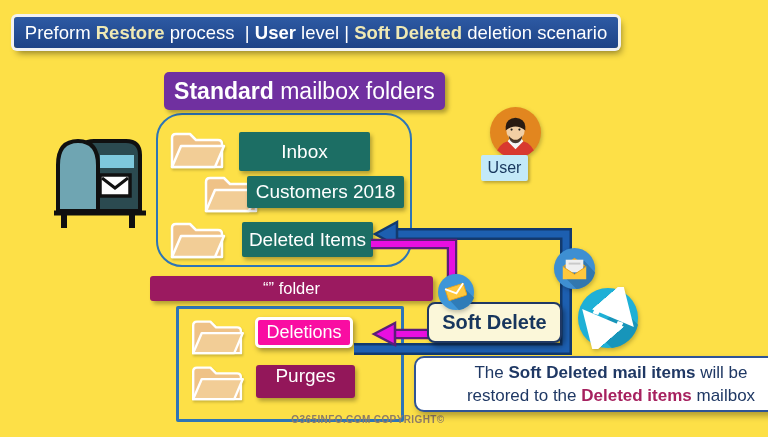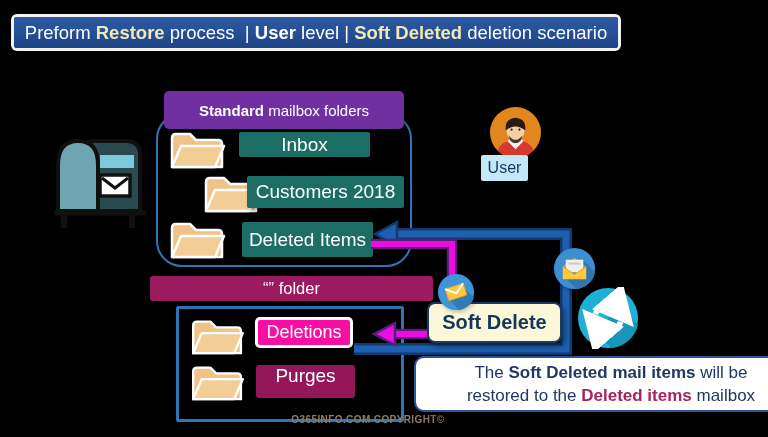--- a/index.html
+++ b/index.html
@@ -1,34 +1,34 @@
 <!DOCTYPE html>
 <html><head>
 <meta charset="utf-8">
 <style>
   html,body{margin:0;padding:0;background:#ffffff;}
   .canvas{
-    position:relative;width:768px;height:437px;background:#000000;
+    position:relative;width:768px;height:437px;background:#fde047;
     font-family:"Liberation Sans", sans-serif;overflow:hidden;
   }
   
   .title-banner{
     position:absolute;left:14px;top:17px;width:604px;height:31px;
     background:linear-gradient(180deg,#2d5aa4 0%,#1e4386 100%);
     border-radius:3px;display:flex;align-items:center;justify-content:center;
     color:#ffffff;font-size:18.5px;white-space:pre;
     box-shadow:0 0 0 3px #f2f2f2,3px 5px 7px rgba(0,0,0,.45);
   }
   .bold-cream{font-weight:bold;color:#efe9b4;}
   .bold-white{font-weight:bold;color:#ffffff;}
   
   .standard-banner{
-    position:absolute;left:164px;top:72px;width:240px;height:38px;
+    position:absolute;left:164px;top:72px;width:281px;height:38px;
     background:#7030a0;border-radius:5px;display:flex;align-items:center;justify-content:center;
-    color:#fff;font-size:15px;white-space:pre;box-shadow:3px 3px 4px rgba(0,0,0,.3);z-index:3;margin-top:19px;
+    color:#fff;font-size:23px;white-space:pre;box-shadow:3px 3px 4px rgba(0,0,0,.3);z-index:3;
   }
   .recoverable-banner{
     position:absolute;left:150px;top:276px;width:283px;height:25px;
     background:#9b1a60;border-radius:3px;display:flex;align-items:center;justify-content:center;
     color:#fff;font-size:16.5px;white-space:pre;box-shadow:3px 3px 4px rgba(0,0,0,.3);z-index:3;
   }
   .recoverable-banner .b{font-weight:bold;}
   
   .std-container{
     position:absolute;left:156px;top:113px;width:252px;height:150px;
@@ -114,21 +114,21 @@
     <path d="M2 82 H94" stroke="#101010" stroke-width="5"></path>
     <path d="M12 84 V97 M80 84 V97" stroke="#101010" stroke-width="6"></path>
   </svg>
 
   <div class="std-container"></div>
 
   <svg class="folder-icon" style="left:168px;top:126px" viewBox="0 0 60 44">
     <path d="M4 41 V12 q0-4 4-4 h14 l6 6 h22 q4 0 4 4 v23 z" fill="#efc287" stroke="#ffffff" stroke-width="2.5" stroke-linejoin="round"></path>
     <path d="M4 41 l9-21 h43 l-9 21 z" fill="#f2cd96" stroke="#ffffff" stroke-width="2.5" stroke-linejoin="round"></path>
   </svg>
-  <div class="teal-label" style="left:239px;top:132px;width:131px;height:25px">
+  <div class="teal-label" style="left:239px;top:132px;width:131px;height:39px">
     <span>Inbox</span>
   </div>
 
   <svg class="folder-icon" style="left:202px;top:170px" viewBox="0 0 60 44">
     <path d="M4 41 V12 q0-4 4-4 h14 l6 6 h22 q4 0 4 4 v23 z" fill="#efc287" stroke="#ffffff" stroke-width="2.5" stroke-linejoin="round"></path>
     <path d="M4 41 l9-21 h43 l-9 21 z" fill="#f2cd96" stroke="#ffffff" stroke-width="2.5" stroke-linejoin="round"></path>
   </svg>
   <div class="teal-label" style="left:247px;top:176px;width:157px;height:32px">
     <span>Customers 2018</span>
   </div>

